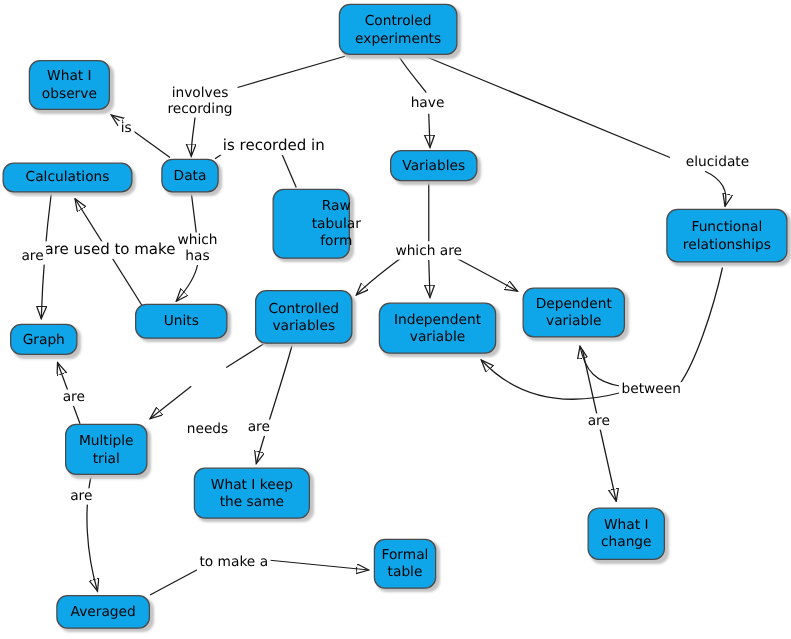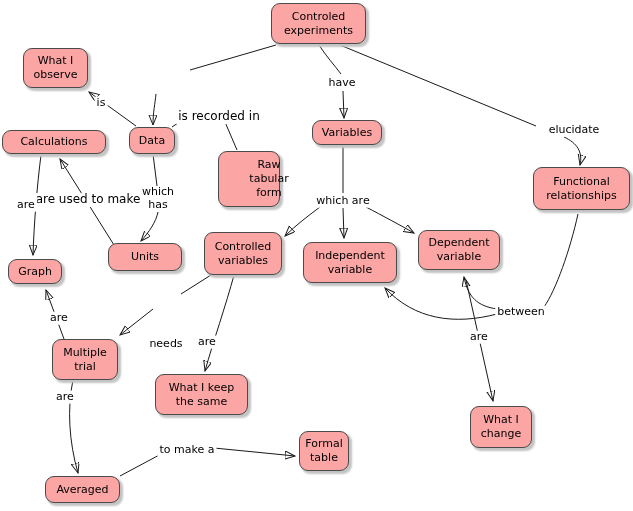--- a/index.html
+++ b/index.html
@@ -16,21 +16,21 @@
     position:absolute;z-index:2;
     transform:translate(-50%,-50%);
     background:#ffffff;
     color:#000000;
     font-size:11px;line-height:1.15;
     text-align:center;white-space:pre-line;
     padding:0 2px;
   }
   .node{
     position:absolute;z-index:3;
-    background:#fca5a5;
+    background:#0ea5e9;
     border:1px solid #4a4a4a;
     border-radius:9px;
     box-shadow:2.5px 2.5px 2px #c3c3c3;
     color:#000000;
     font-size:11px;line-height:1.25;
     display:flex;align-items:center;justify-content:center;
     text-align:center;white-space:pre-line;
     padding:2px 3px;box-sizing:border-box;
   }
 </style>
@@ -68,20 +68,22 @@
     <path d="M64,339 L46,290" marker-end="url(#arr)"></path>
     <path d="M73,380 C67,408 69,442 78,473" marker-end="url(#arr)"></path>
     <path d="M120,476 L163,453"></path>
     <path d="M214,448 L295,456" marker-end="url(#arr)"></path>
     <path d="M578,214 C570,250 556,290 544,307"></path>
     <path d="M497,314 C455,325 415,320 385,288" marker-end="url(#arr)"></path>
     <path d="M497,309 C477,306 468,297 464,277" marker-end="url(#arr)"></path>
     <path d="M466,280 L493,401" marker-end="url(#arr)"></path>
   </svg>
 
+  <div class="lbl" style="left:160px;top:81px;">involves
+recording</div>
   <div class="lbl" style="left:101px;top:103px;">is</div>
   <div class="lbl" style="left:219px;top:117px;font-size:12px;">is recorded in</div>
   <div class="lbl" style="left:342px;top:83px;">have</div>
   <div class="lbl" style="left:574px;top:130px;">elucidate</div>
   <div class="lbl" style="left:158px;top:199px;">which
 has</div>
   <div class="lbl" style="left:88px;top:200px;font-size:12px;">are used to make</div>
   <div class="lbl" style="left:26px;top:205px;">are</div>
   <div class="lbl" style="left:343px;top:201px;">which are</div>
   <div class="lbl" style="left:166px;top:302px;margin-top:42px;">needs</div>

